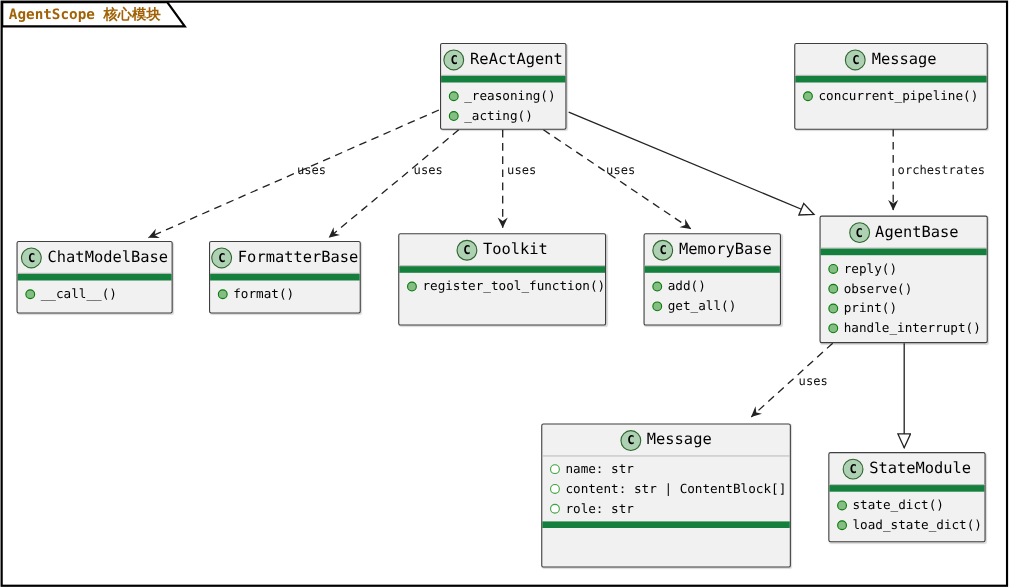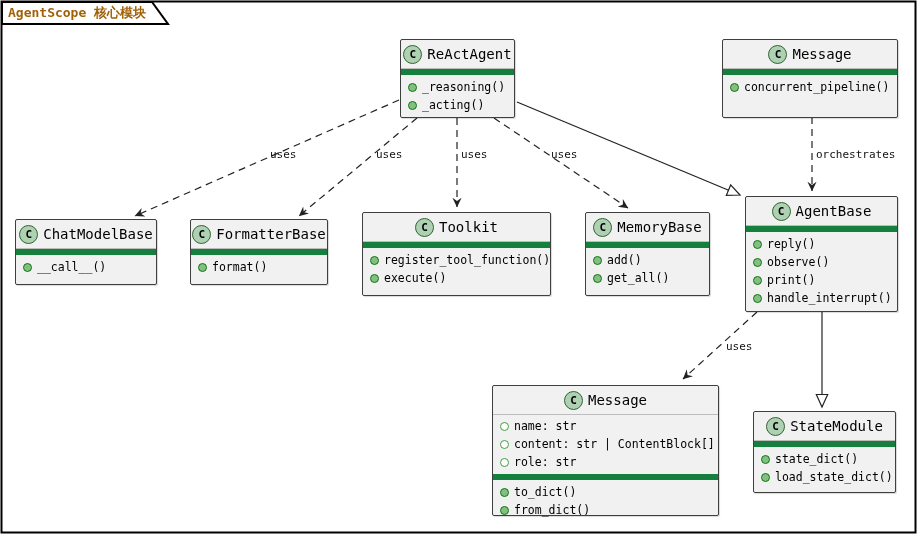--- a/index.html
+++ b/index.html
@@ -131,24 +131,20 @@
       <div class="cls-title">
         <span class="c-circle">C</span>
         <span>Toolkit</span>
       </div>
       <div class="cls-fields empty"></div>
       <div class="cls-methods">
         <div class="member">
           <span class="dot m"></span>
           <span>register_tool_function()</span>
         </div>
-        <div class="member">
-          <span class="dot m"></span>
-          <span>execute()</span>
-        </div>
       </div>
     </div>
     <div class="cls" style="left: 585px; top: 212px; width: 125px; height: 84px;">
       <div class="cls-title">
         <span class="c-circle">C</span>
         <span>MemoryBase</span>
       </div>
       <div class="cls-fields empty"></div>
       <div class="cls-methods">
         <div class="member">
@@ -196,30 +192,20 @@
           <span class="dot f"></span>
           <span>name: str</span>
         </div>
         <div class="member">
           <span class="dot f"></span>
           <span>content: str | ContentBlock[]</span>
         </div>
         <div class="member">
           <span class="dot f"></span>
           <span>role: str</span>
-        </div>
-      </div>
-      <div class="cls-methods">
-        <div class="member">
-          <span class="dot m"></span>
-          <span>to_dict()</span>
-        </div>
-        <div class="member">
-          <span class="dot m"></span>
-          <span>from_dict()</span>
         </div>
       </div>
     </div>
     <div class="cls" style="left: 753px; top: 411px; width: 143px; height: 82px;">
       <div class="cls-title">
         <span class="c-circle">C</span>
         <span>StateModule</span>
       </div>
       <div class="cls-fields empty"></div>
       <div class="cls-methods">

